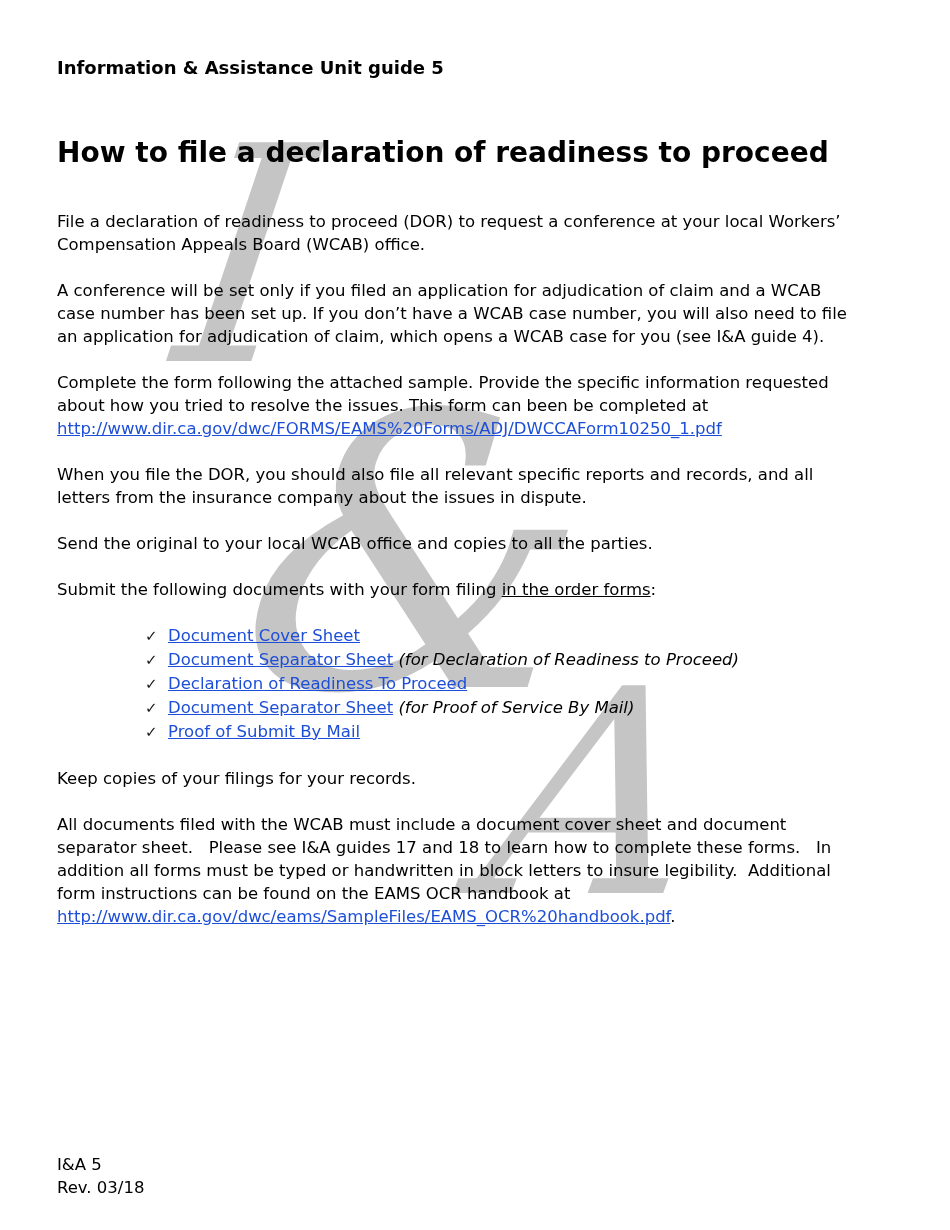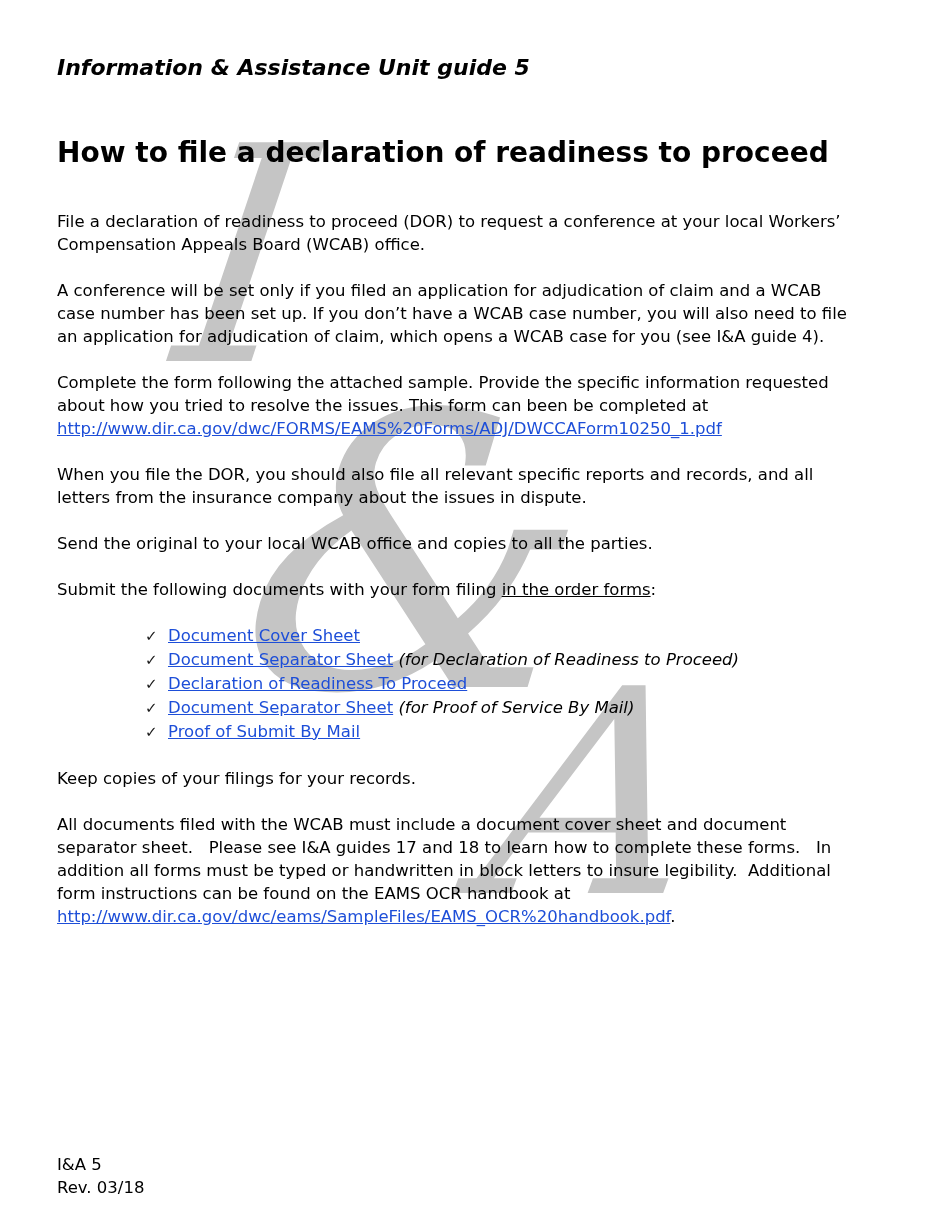--- a/index.html
+++ b/index.html
@@ -39,24 +39,23 @@
   .content {
     position: relative;
     z-index: 1;
     padding: 56px 57px 0 57px;
     width: 836px;
     font-size: 16.5px;
     line-height: 23px;
   }
   .doc-header {
     font-weight: bold;
-    font-size: 22px;
+    font-size: 18px;
     line-height: 23px;
     white-space: pre-wrap;
-    font-style: italic;
   }
   .doc-title {
     font-weight: bold;
     font-size: 28px;
     line-height: 27px;
     text-align: left;
     margin: 60px 0 44px 0;
     white-space: pre-wrap;
   }
   p {

